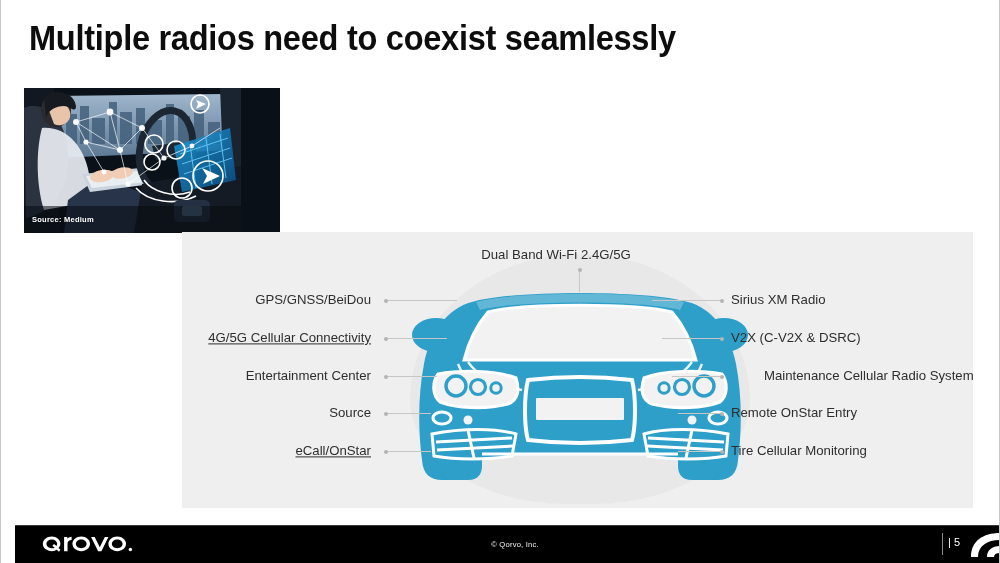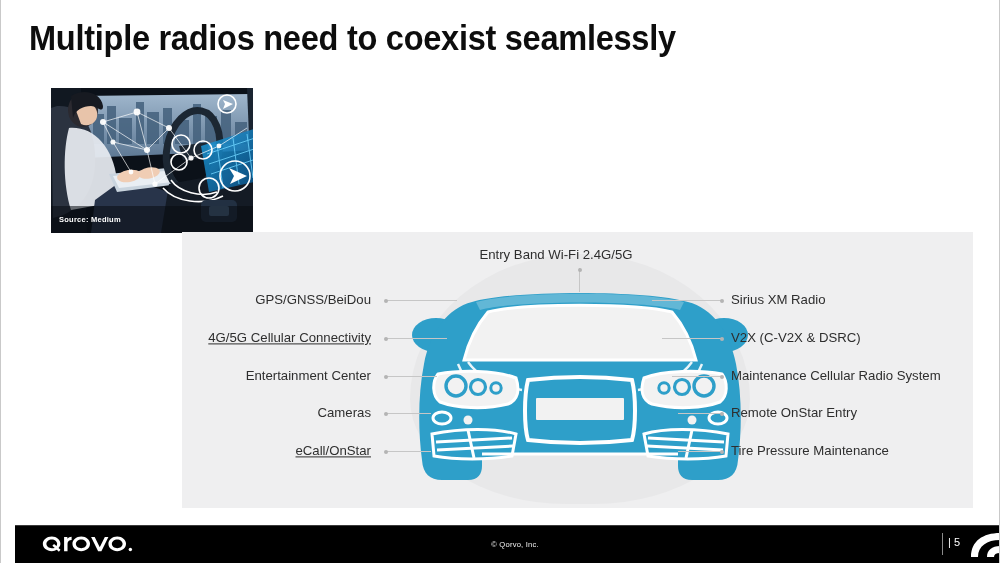--- a/index.html
+++ b/index.html
@@ -12,22 +12,22 @@
   
   .title{
     position:absolute;left:29px;top:18px;width:900px;
     font-family:"Liberation Sans Narrow","Liberation Sans",sans-serif;
     font-size:35px;font-weight:bold;color:#0d0d0d;letter-spacing:-0.3px;
     transform:scaleX(0.93);transform-origin:left center;white-space:nowrap;
   }
 
   
   .photo{
-    position:absolute;left:24px;top:88px;width:202px;height:145px;
-    background:#0a1018;overflow:hidden;margin-left:27px;
+    position:absolute;left:24px;top:88px;width:256px;height:145px;
+    background:#0a1018;overflow:hidden;
   }
   .photo svg{display:block;width:217px;height:145px;}
   .photo-caption{
     position:absolute;left:8px;bottom:9px;color:#fff;font-size:7.5px;
     font-weight:bold;letter-spacing:.25px;font-family:"Liberation Sans",sans-serif;
   }
 
   
   .panel{
     position:absolute;left:182px;top:232px;width:791px;height:276px;
@@ -249,61 +249,61 @@
 
       <ellipse cx="30" cy="140" rx="9" ry="6" fill="none" stroke="#ffffff" stroke-width="3"></ellipse>
       <ellipse cx="306" cy="140" rx="9" ry="6" fill="none" stroke="#ffffff" stroke-width="3"></ellipse>
       <circle cx="56" cy="142" r="4.5" fill="#f2f2f2"></circle>
       <circle cx="280" cy="142" r="4.5" fill="#f2f2f2"></circle>
 
       <path d="M70 176 L266 176" stroke="#ffffff" stroke-width="3" fill="none"></path>
     </svg>
   </div>
 
-  <div class="lbl lbl-top" style="left:556px;top:255px;">Entry Band Wi-Fi 2.4G/5G</div>
+  <div class="lbl lbl-top" style="left:556px;top:255px;">Dual Band Wi-Fi 2.4G/5G</div>
   <div class="conn-v" style="left:579px;top:268px;height:24px;"></div>
   <div class="dot" style="left:579.5px;top:270px;"></div>
 
   <div class="lbl lbl-l" style="right:629px;top:300px;">GPS/GNSS/BeiDou</div>
   <div class="conn" style="left:385px;top:300px;width:72px;"></div>
   <div class="dot" style="left:386px;top:300.5px;"></div>
 
   <div class="lbl lbl-l" style="right:629px;top:338px;text-decoration:underline;">4G/5G Cellular Connectivity</div>
   <div class="conn" style="left:385px;top:338px;width:62px;"></div>
   <div class="dot" style="left:386px;top:338.5px;"></div>
 
   <div class="lbl lbl-l" style="right:629px;top:376px;">Entertainment Center</div>
   <div class="conn" style="left:385px;top:376px;width:52px;"></div>
   <div class="dot" style="left:386px;top:376.5px;"></div>
 
-  <div class="lbl lbl-l" style="right:629px;top:413px;">Cameras</div>
+  <div class="lbl lbl-l" style="right:629px;top:413px;">Source</div>
   <div class="conn" style="left:385px;top:413px;width:46px;"></div>
   <div class="dot" style="left:386px;top:413.5px;"></div>
 
   <div class="lbl lbl-l" style="right:629px;top:451px;text-decoration:underline;">eCall/OnStar</div>
   <div class="conn" style="left:385px;top:451px;width:46px;"></div>
   <div class="dot" style="left:386px;top:451.5px;"></div>
 
   <div class="lbl lbl-r" style="left:731px;top:300px;text-align:right;">Sirius XM Radio</div>
   <div class="conn" style="left:652px;top:300px;width:70px;"></div>
   <div class="dot" style="left:722px;top:300.5px;"></div>
 
   <div class="lbl lbl-r" style="left:731px;top:338px;">V2X (C-V2X &amp; DSRC)</div>
   <div class="conn" style="left:662px;top:338px;width:60px;"></div>
   <div class="dot" style="left:722px;top:338.5px;"></div>
 
-  <div class="lbl lbl-r" style="left:731px;top:376px;">Maintenance Cellular Radio System</div>
+  <div class="lbl lbl-r" style="left:764px;top:376px;">Maintenance Cellular Radio System</div>
   <div class="conn" style="left:672px;top:376px;width:50px;"></div>
   <div class="dot" style="left:722px;top:376.5px;"></div>
 
   <div class="lbl lbl-r" style="left:731px;top:413px;">Remote OnStar Entry</div>
   <div class="conn" style="left:678px;top:413px;width:44px;"></div>
   <div class="dot" style="left:722px;top:413.5px;"></div>
 
-  <div class="lbl lbl-r" style="left:731px;top:451px;">Tire Pressure Maintenance</div>
+  <div class="lbl lbl-r" style="left:731px;top:451px;">Tire Cellular Monitoring</div>
   <div class="conn" style="left:678px;top:451px;width:44px;"></div>
   <div class="dot" style="left:722px;top:451.5px;"></div>
 
   <div class="footer">
     <div class="footer-rule"></div>
 
     <div class="qorvo-logo">
       <svg viewBox="0 0 120 22" xmlns="http://www.w3.org/2000/svg">
         <g fill="#ffffff">
           <path d="M12 3 C5.8 3 1 7 1 12 C1 17 5.8 21 12 21 C14.3 21 16.4 20.4 18.1 19.4

